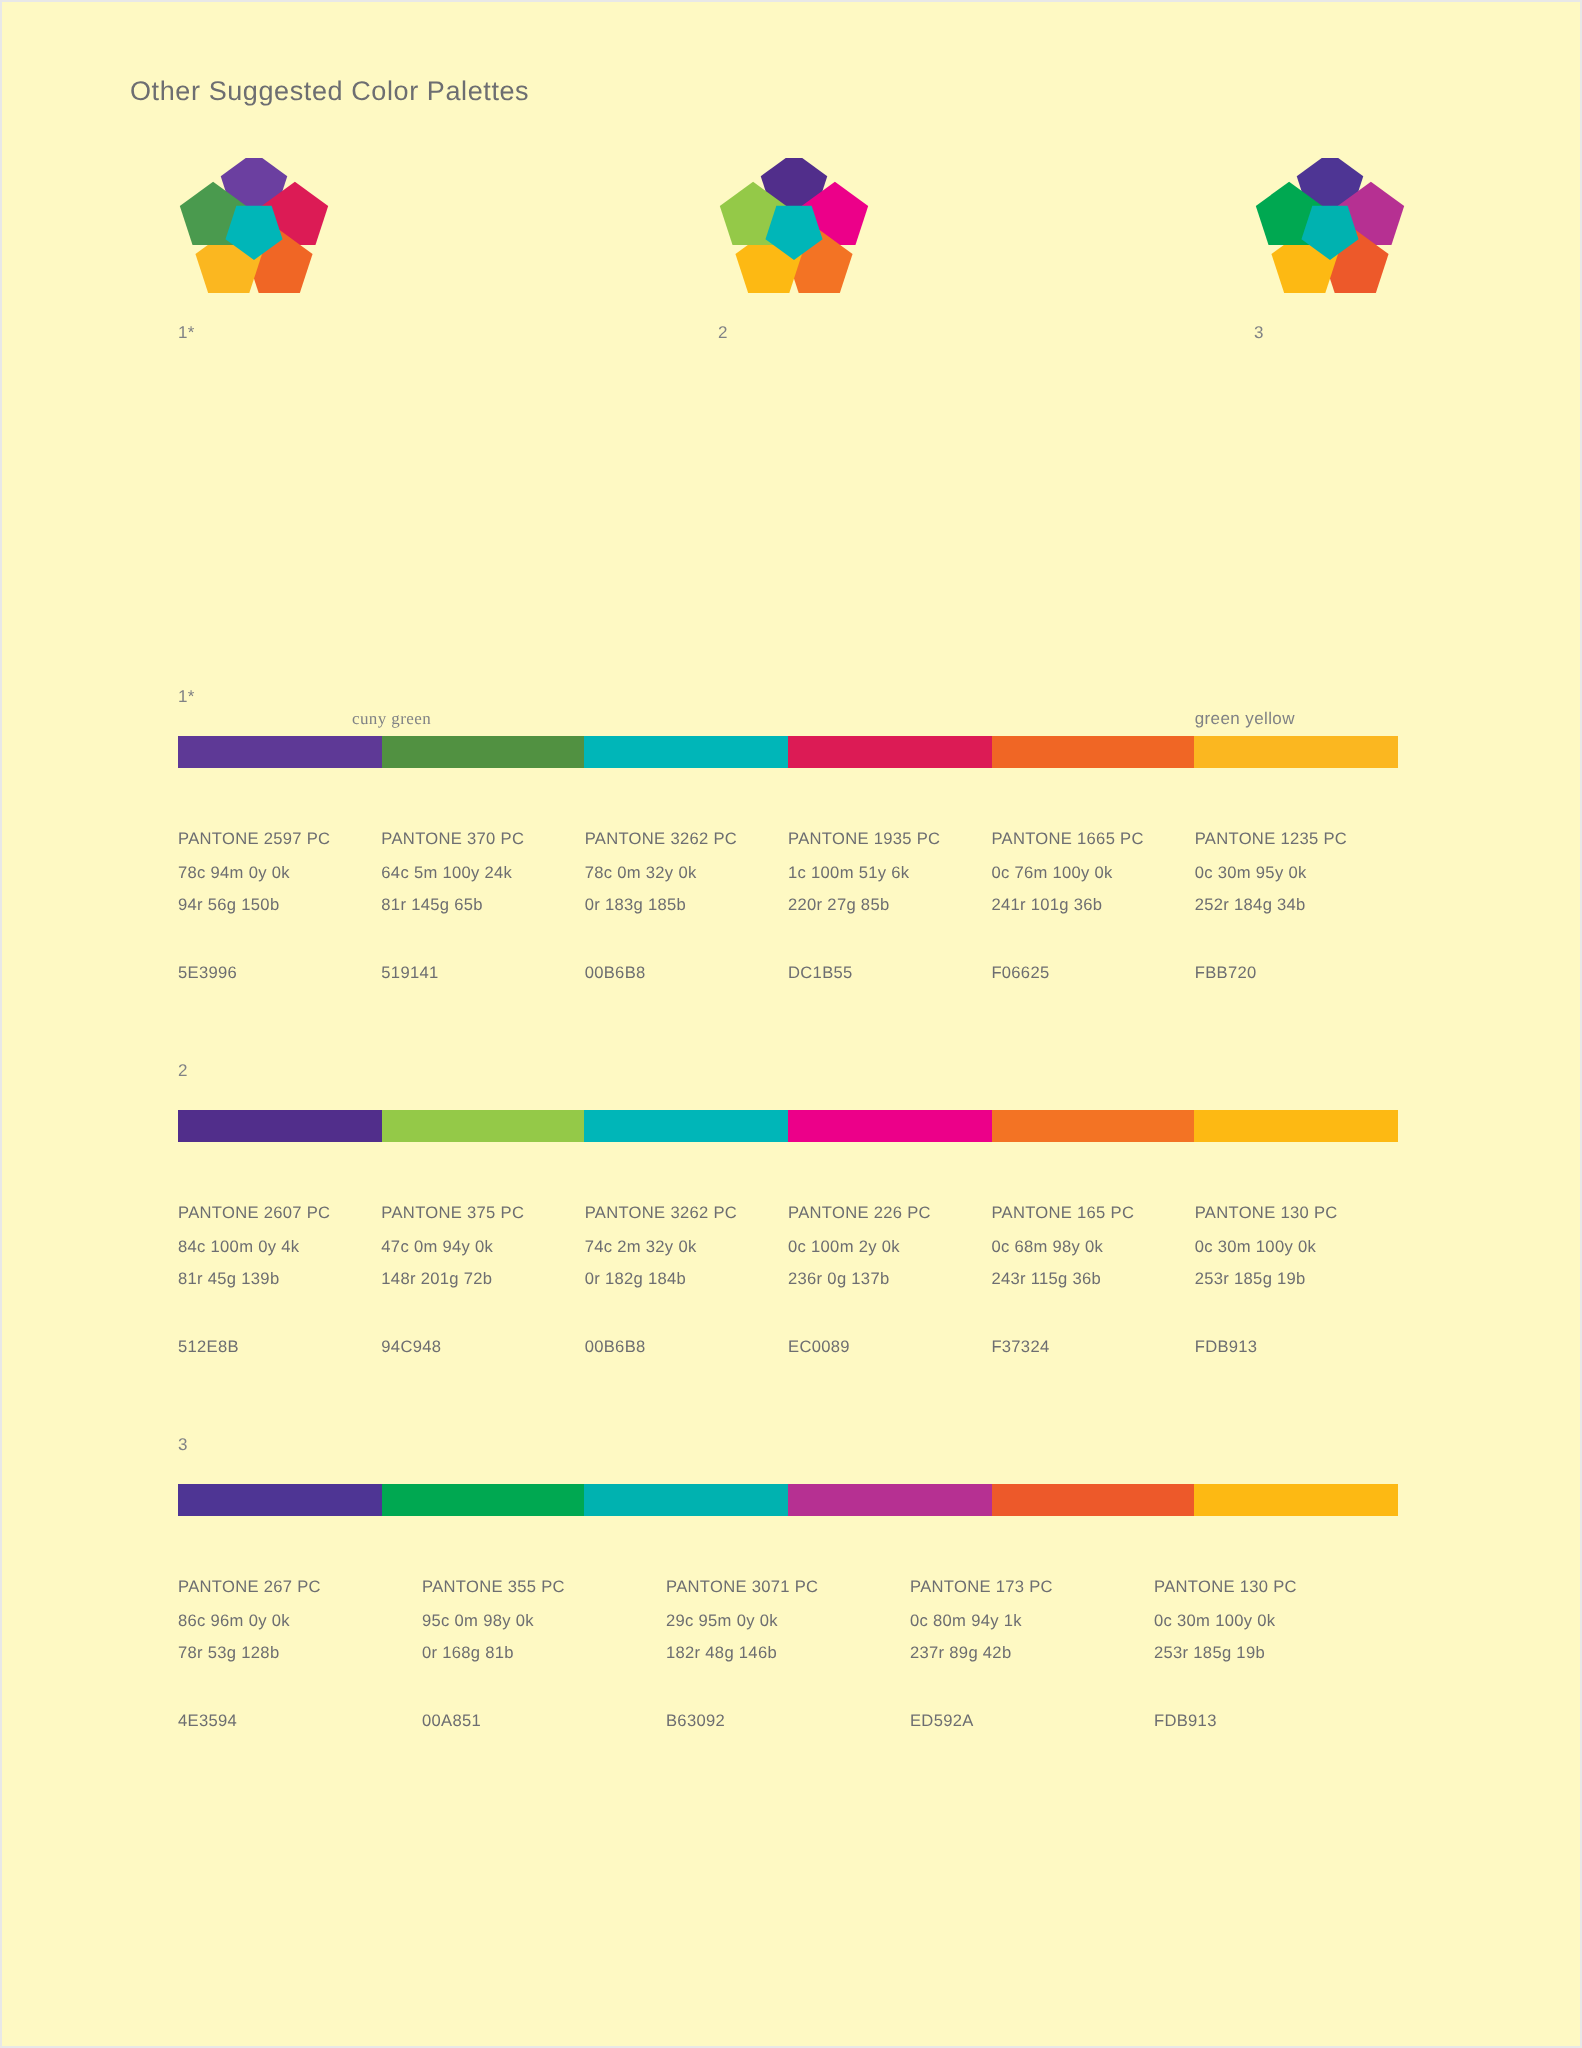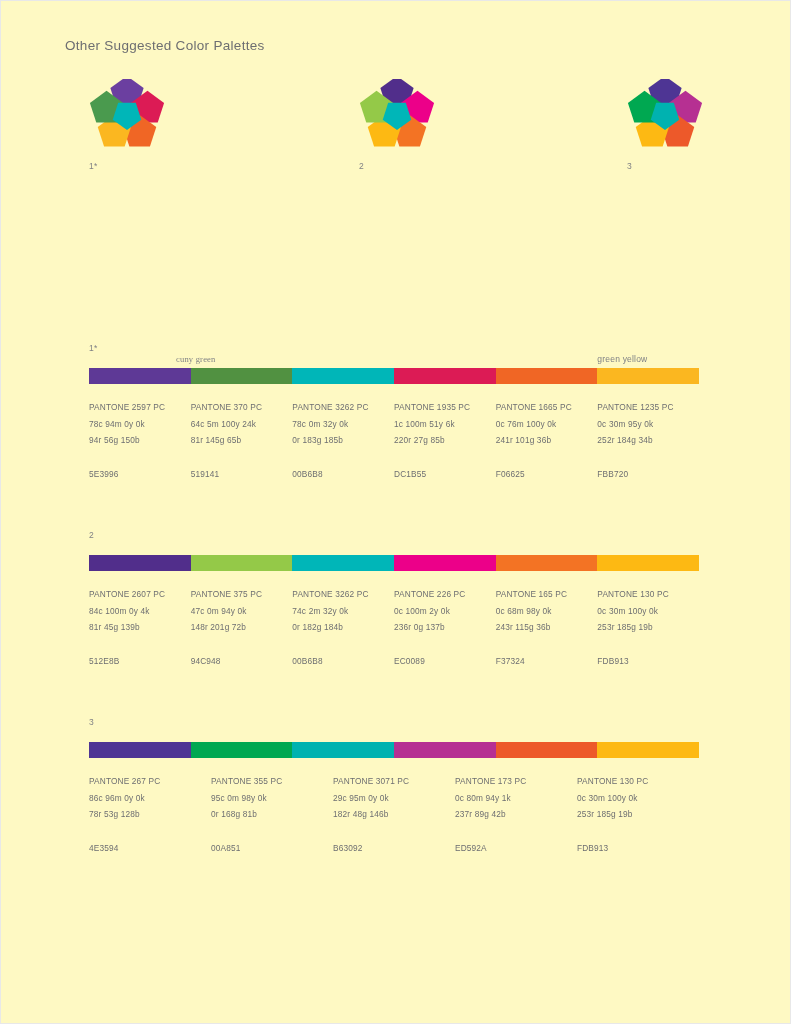--- a/index.html
+++ b/index.html
@@ -97,21 +97,21 @@
     padding-right: 6px;
     box-sizing: border-box;
   }
   .col-line {
     font-size: 8.3px;
     line-height: 16.5px;
     color: #6d6e71;
     letter-spacing: 0.15px;
     white-space: nowrap;
   }
-  .col-line.name { color: #6d6e71; }
+  .col-line.name { color: #6d6e71; margin-top: 12px; }
   .col-line.hex { margin-top: 17px; }
 </style>
 </head>
 <body>
 
 <div class="page">
 
   <div class="page-title">Other Suggested Color Palettes</div>
 
   <div class="logo-row">

